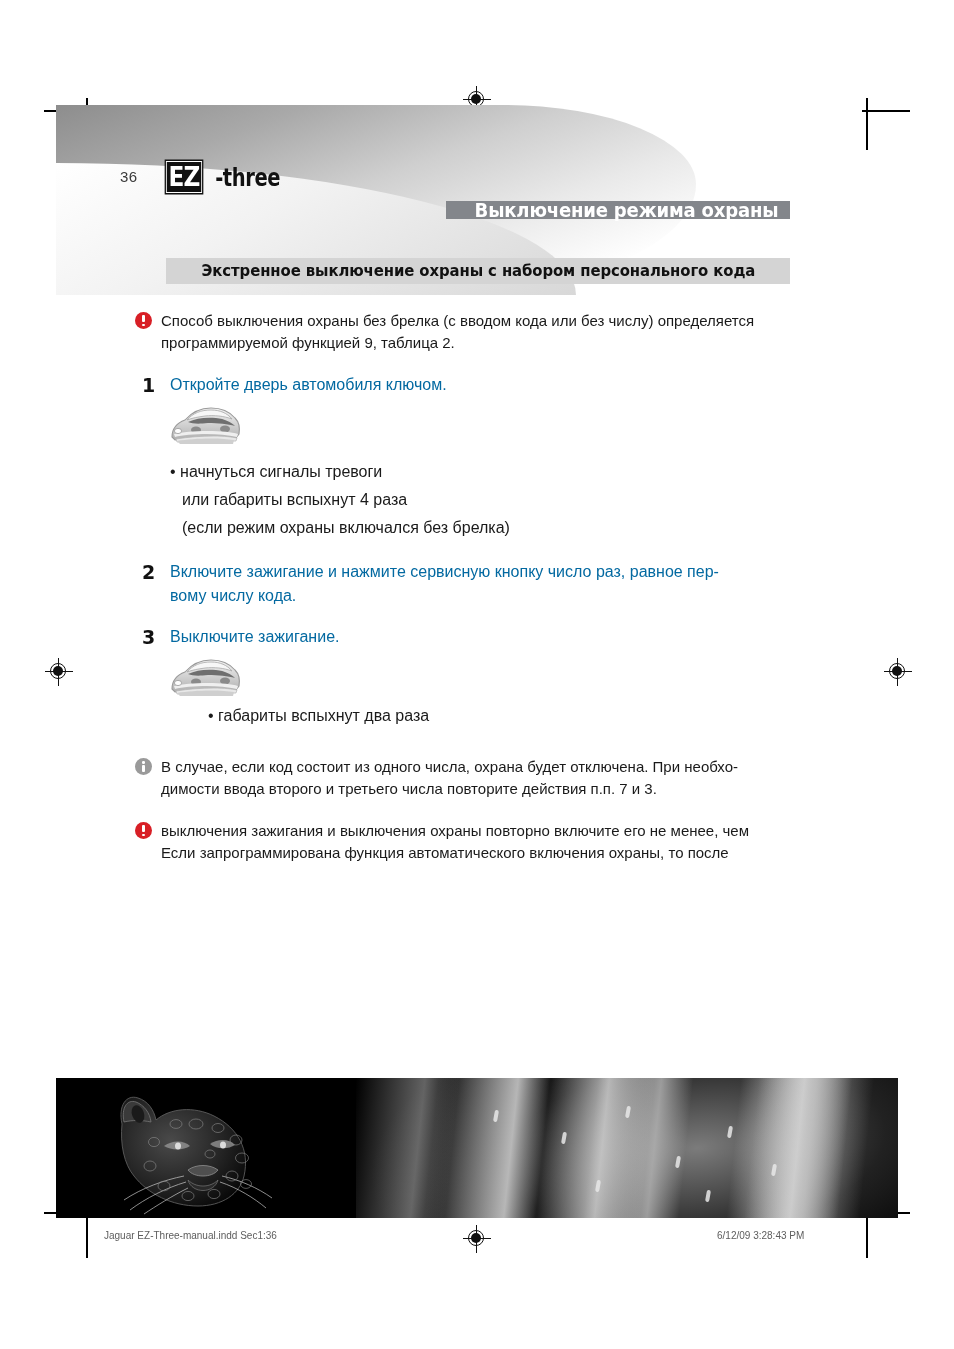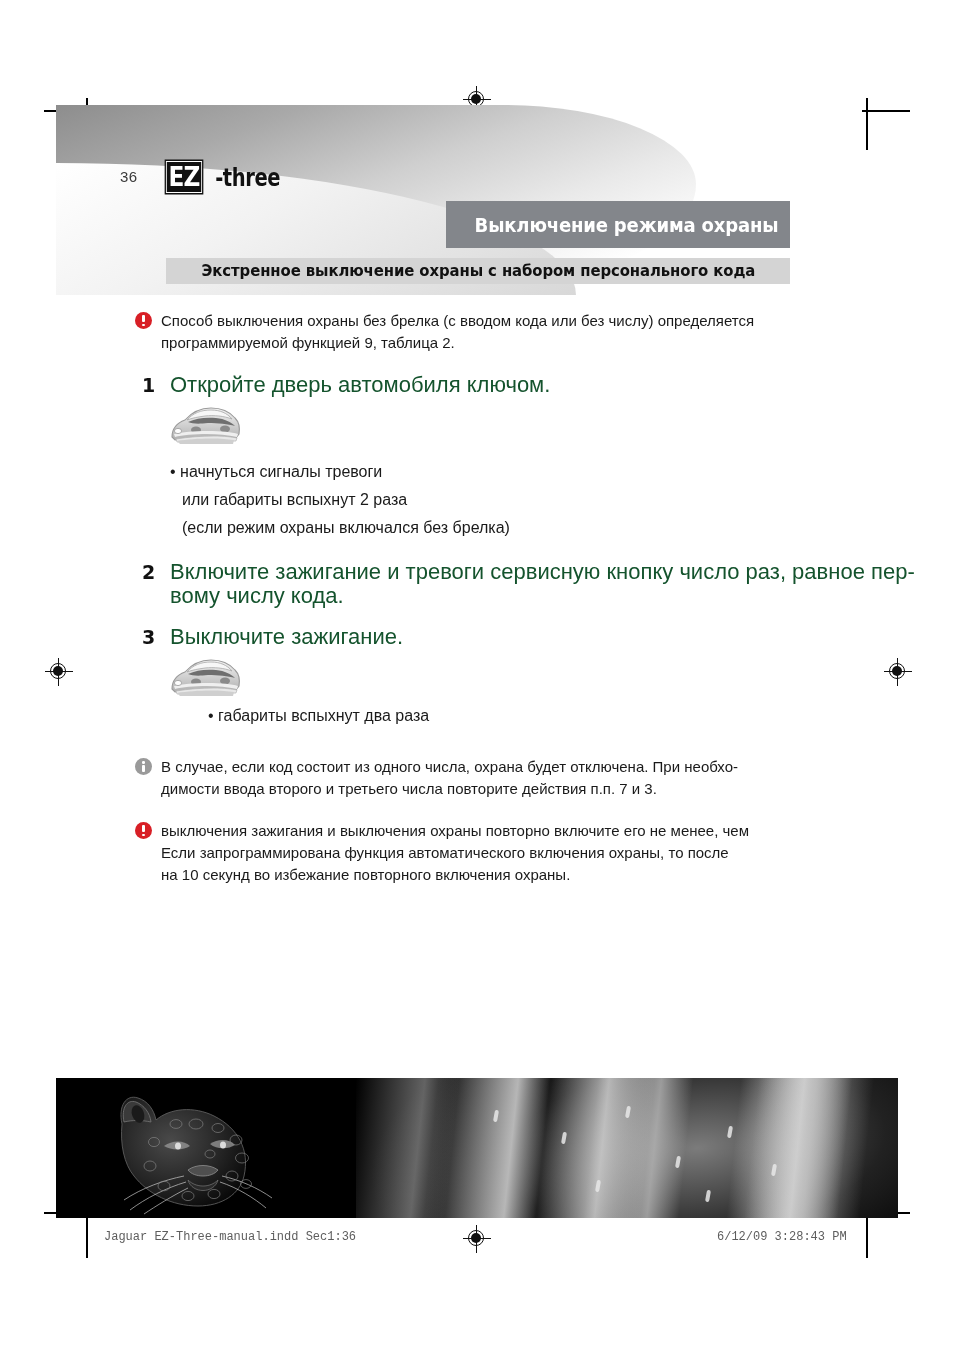--- a/index.html
+++ b/index.html
@@ -123,21 +123,21 @@
     margin-left: 1px;
     letter-spacing: -0.5px;
   }
 
   
   .title-bar {
     position: absolute;
     left: 446px;
     top: 201px;
     width: 344px;
-    height: 47px;
+    height: 18px;
     background: #83868b;
     display: flex;
     align-items: center;
     justify-content: flex-end;
   }
   .title-bar span {
     color: #ffffff;
     font-weight: bold;
     font-size: 19px;
     letter-spacing: -0.2px;
@@ -261,23 +261,23 @@
   }
   .step .num {
     flex: 0 0 28px;
     font-size: 19px;
     font-weight: bold;
     color: #111;
     font-family: "DejaVu Sans", sans-serif;
     line-height: 24px;
   }
   .step .step-body {
-    font-size: 22px;
+    font-size: 16px;
     line-height: 24px;
-    color: #14532d;
+    color: #0369a1;
   }
   .step .step-body div {
     white-space: nowrap;
   }
 
   .bullets {
     position: absolute;
     font-size: 16px;
     line-height: 28px;
     color: #1a1a1a;
@@ -342,22 +342,22 @@
   .jaguar-head {
     position: absolute;
     left: 36px;
     top: 6px;
     width: 230px;
     height: 132px;
   }
 
   .footer-text {
     position: absolute;
-    font-family: Liberation Mono, monospace;
-    font-size: 12px;
+    font-family: Liberation Sans, sans-serif;
+    font-size: 10px;
     color: #5d5d5d;
     white-space: nowrap;
   }
   .footer-file {
     left: 104px;
     top: 1230px;
   }
   .footer-time {
     left: 717px;
     top: 1230px;
@@ -455,28 +455,28 @@
       <ellipse cx="57" cy="26" rx="5" ry="3.4" fill="#8a8a8a"></ellipse>
       <path d="M6 31 C14 29 26 28 40 28 C53 28 64 29 70 31 L69 34 C60 32 50 31 39 31 C26 31 14 32 7 34 Z" fill="#efefef"></path>
       <path d="M8 36 C20 34 34 33 46 33 C56 33 64 34 69 35 L68 38 L9 39 Z" fill="#e8e8e8" stroke="#b5b5b5" stroke-width="0.7"></path>
       <ellipse cx="10" cy="28" rx="3.6" ry="2.6" fill="#fdfdfd" stroke="#9b9b9b" stroke-width="0.8"></ellipse>
       <path d="M9 38 C22 36 40 35 56 36 L66 37 L65 41 L12 41 Z" fill="#cfcfcf"></path>
     </svg>
   </div>
 
   <div class="bullets" style="left:170px;top:450px;margin-top:8px;">
     <div>• начнуться сигналы тревоги</div>
-    <div class="sub">или габариты вспыхнут 2 раза</div>
+    <div class="sub">или габариты вспыхнут 4 раза</div>
     <div class="sub">(если режим охраны включался без брелка)</div>
   </div>
 
   <div class="step" style="left:142px;top:560px;width:680px;">
     <div class="num">2</div>
     <div class="step-body">
-      <div>Включите зажигание и тревоги сервисную кнопку число раз, равное пер-</div>
+      <div>Включите зажигание и нажмите сервисную кнопку число раз, равное пер-</div>
       <div>вому числу кода.</div>
     </div>
   </div>
 
   <div class="step" style="left:142px;top:625px;width:660px;">
     <div class="num">3</div>
     <div class="step-body">
       <div>Выключите зажигание.</div>
     </div>
   </div>
@@ -516,21 +516,20 @@
     </div>
   </div>
 
   <div class="note" style="left:135px;top:820px;width:690px;">
     <div class="icon-slot">
       <span class="warn-icon"></span>
     </div>
     <div class="note-text">
       <div>выключения зажигания и выключения охраны повторно включите его не менее, чем</div>
       <div>Если  запрограммирована  функция  автоматического  включения  охраны,  то  после</div>
-      <div>на 10 секунд во избежание повторного включения охраны.</div>
     </div>
   </div>
 
 </div>
 
 <div class="footer-band">
   <div class="footer-streaks"></div>
   <div class="footer-streaks2"></div>
   <div class="footer-dashes">
     <i style="left:18px;  top:12px;"></i>

